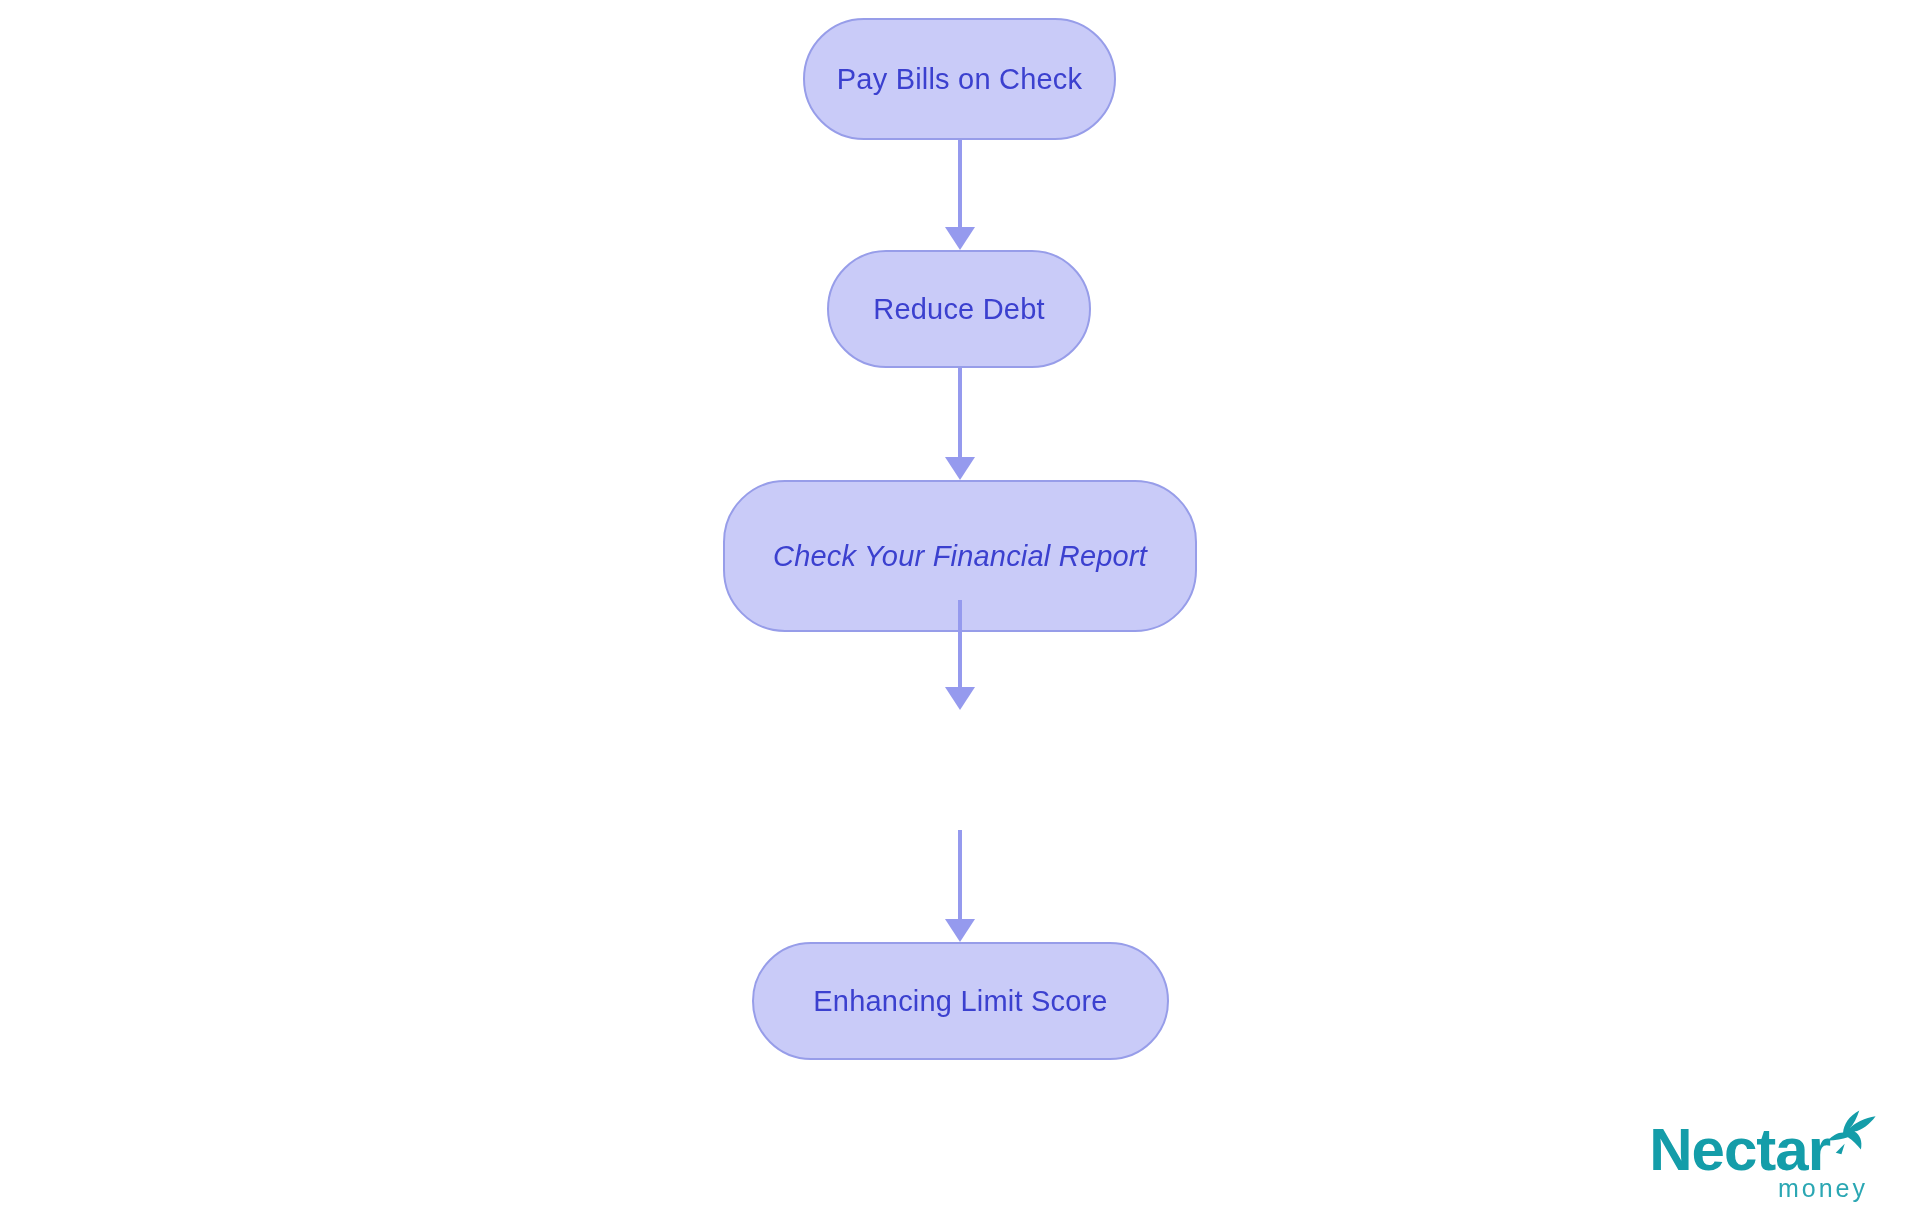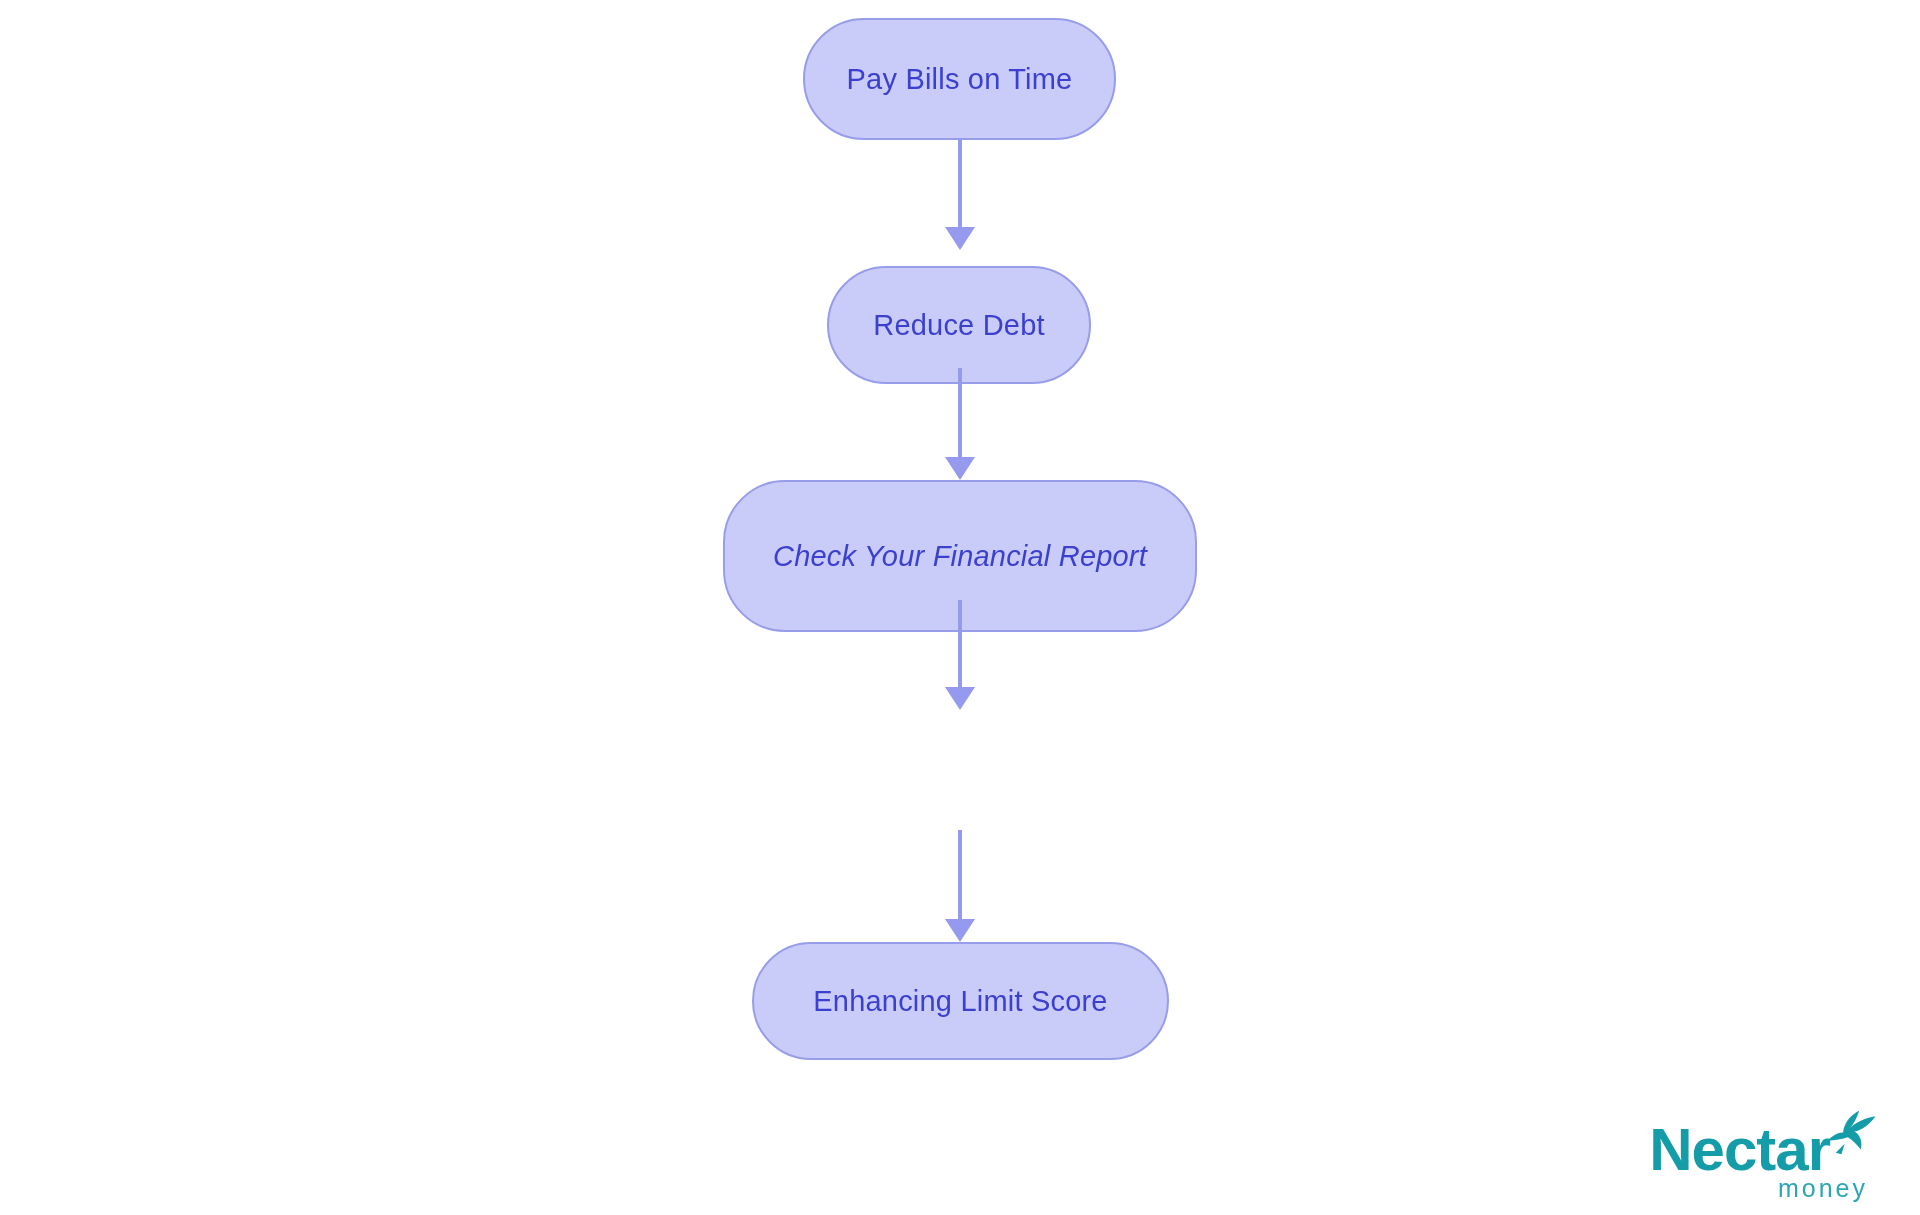--- a/index.html
+++ b/index.html
@@ -23,21 +23,21 @@
     align-items: center;
     justify-content: center;
   }
   .node-label {
     color: #3b40cf;
     font-size: 29px;
     letter-spacing: 0.2px;
     white-space: nowrap;
   }
   .n1 { left: 803px; top:  18px; width: 313px; height: 122px; }
-  .n2 { left: 827px; top: 266px; width: 264px; height: 118px; align-items: center; }
+  .n2 { left: 827px; top: 250px; width: 264px; height: 118px; align-items: center; }
   .n3 { left: 723px; top: 480px; width: 474px; height: 152px; font-style: italic; }
   .n4 { left: 712px; top: 710px; width: 492px; height: 120px; }
   .n5 { left: 752px; top: 942px; width: 417px; height: 118px; }
 
   
   .arrow {
     position: absolute;
     left: 944px;             
     width: 32px;
     display: flex;
@@ -95,21 +95,21 @@
     margin-top: -4px;
     padding-right: 10px;
   }
 </style>
 </head>
 <body>
 
 <div class="canvas">
 
   <div class="node n1">
-    <span class="node-label">Pay Bills on Time</span>
+    <span class="node-label">Pay Bills on Check</span>
   </div>
 
   <div class="arrow a1">
     <div class="shaft"></div>
     <div class="head"></div>
   </div>
 
   <div class="node n2">
     <span class="node-label">Reduce Debt</span>
   </div>

